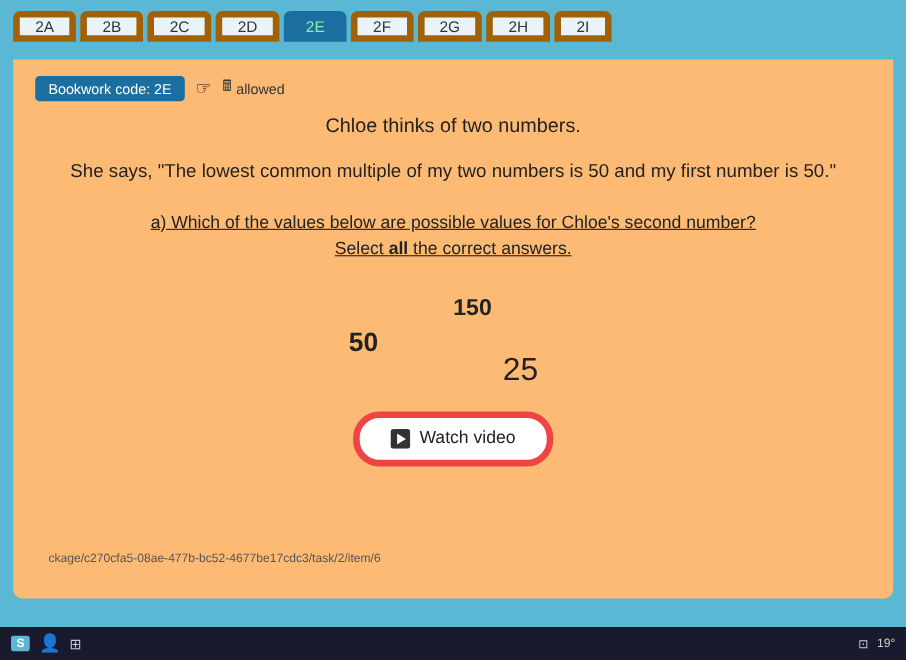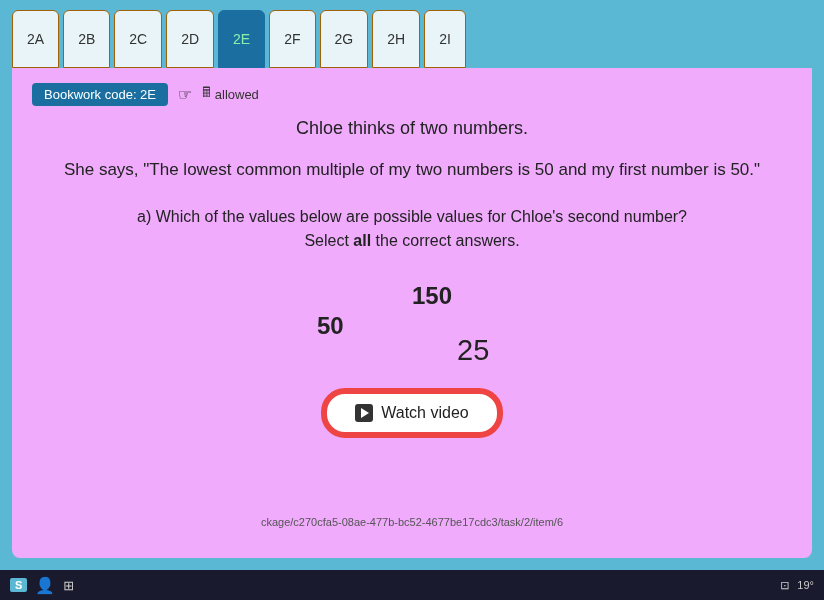--- a/index.html
+++ b/index.html
@@ -15,23 +15,23 @@
     
     .nav-bar {
       display: flex;
       align-items: center;
       padding: 10px 12px 0 12px;
       gap: 4px;
     }
 
     .nav-tab {
       background: #e8f4f8;
-      border: 1px solid #a16207;
+      border: 6px solid #a16207;
       border-radius: 6px 6px 0 0;
-      padding: 20px 14px;
+      padding: 0 14px;
       font-size: 14px;
       color: #333;
       cursor: pointer;
       white-space: nowrap;
     }
 
     .nav-tab.active {
       background: #1a6fa0;
       color: #86efac;
       border-color: #1a6fa0;
@@ -40,22 +40,22 @@
     }
 
     .nav-tab.summary {
       background: #e8f4f8;
       color: #333;
       margin-left: auto;
     }
 
     
     .main-content {
-      background: #f0abfc;
-      margin: 0 12px;
+      background: #fdba74;
+      margin: 16px 12px;
       border-radius: 0 0 8px 8px;
       padding: 14px 20px 16px 20px;
       min-height: 490px;
       position: relative;
     }
 
     
     .bookwork-bar {
       display: flex;
       align-items: center;
@@ -102,20 +102,21 @@
       line-height: 1.5;
       text-align: center;
     }
 
     .question-part {
       font-size: 16px;
       color: #222;
       margin-bottom: 20px;
       line-height: 1.55;
       text-align: center;
+      text-decoration: underline;
     }
 
     .question-part b {
       font-weight: bold;
     }
 
     
     .watch-video-btn {
       display: flex;
       align-items: center;
@@ -132,22 +133,21 @@
     }
 
     
     .url-bar {
       position: absolute;
       bottom: 30px;
       left: 0;
       right: 0;
       font-size: 11px;
       color: #555;
-      padding: 0 16px;
-      text-align: center;
+      padding: 0 32px;
     }
 
     
     .taskbar {
       position: absolute;
       bottom: 0;
       left: 0;
       right: 0;
       height: 30px;
       background: #1a1a2e;
@@ -197,21 +197,21 @@
       top: 38px;
       font-size: 24px;
       font-weight: bold;
       color: #222;
     }
 
     .num-150 {
       position: absolute;
       left: 130px;
       top: 8px;
-      font-size: 24px;
+      font-size: 21px;
       font-weight: bold;
       color: #222;
     }
 
     .num-25 {
       position: absolute;
       left: 175px;
       top: 60px;
       font-size: 29px;
       font-weight: normal;

